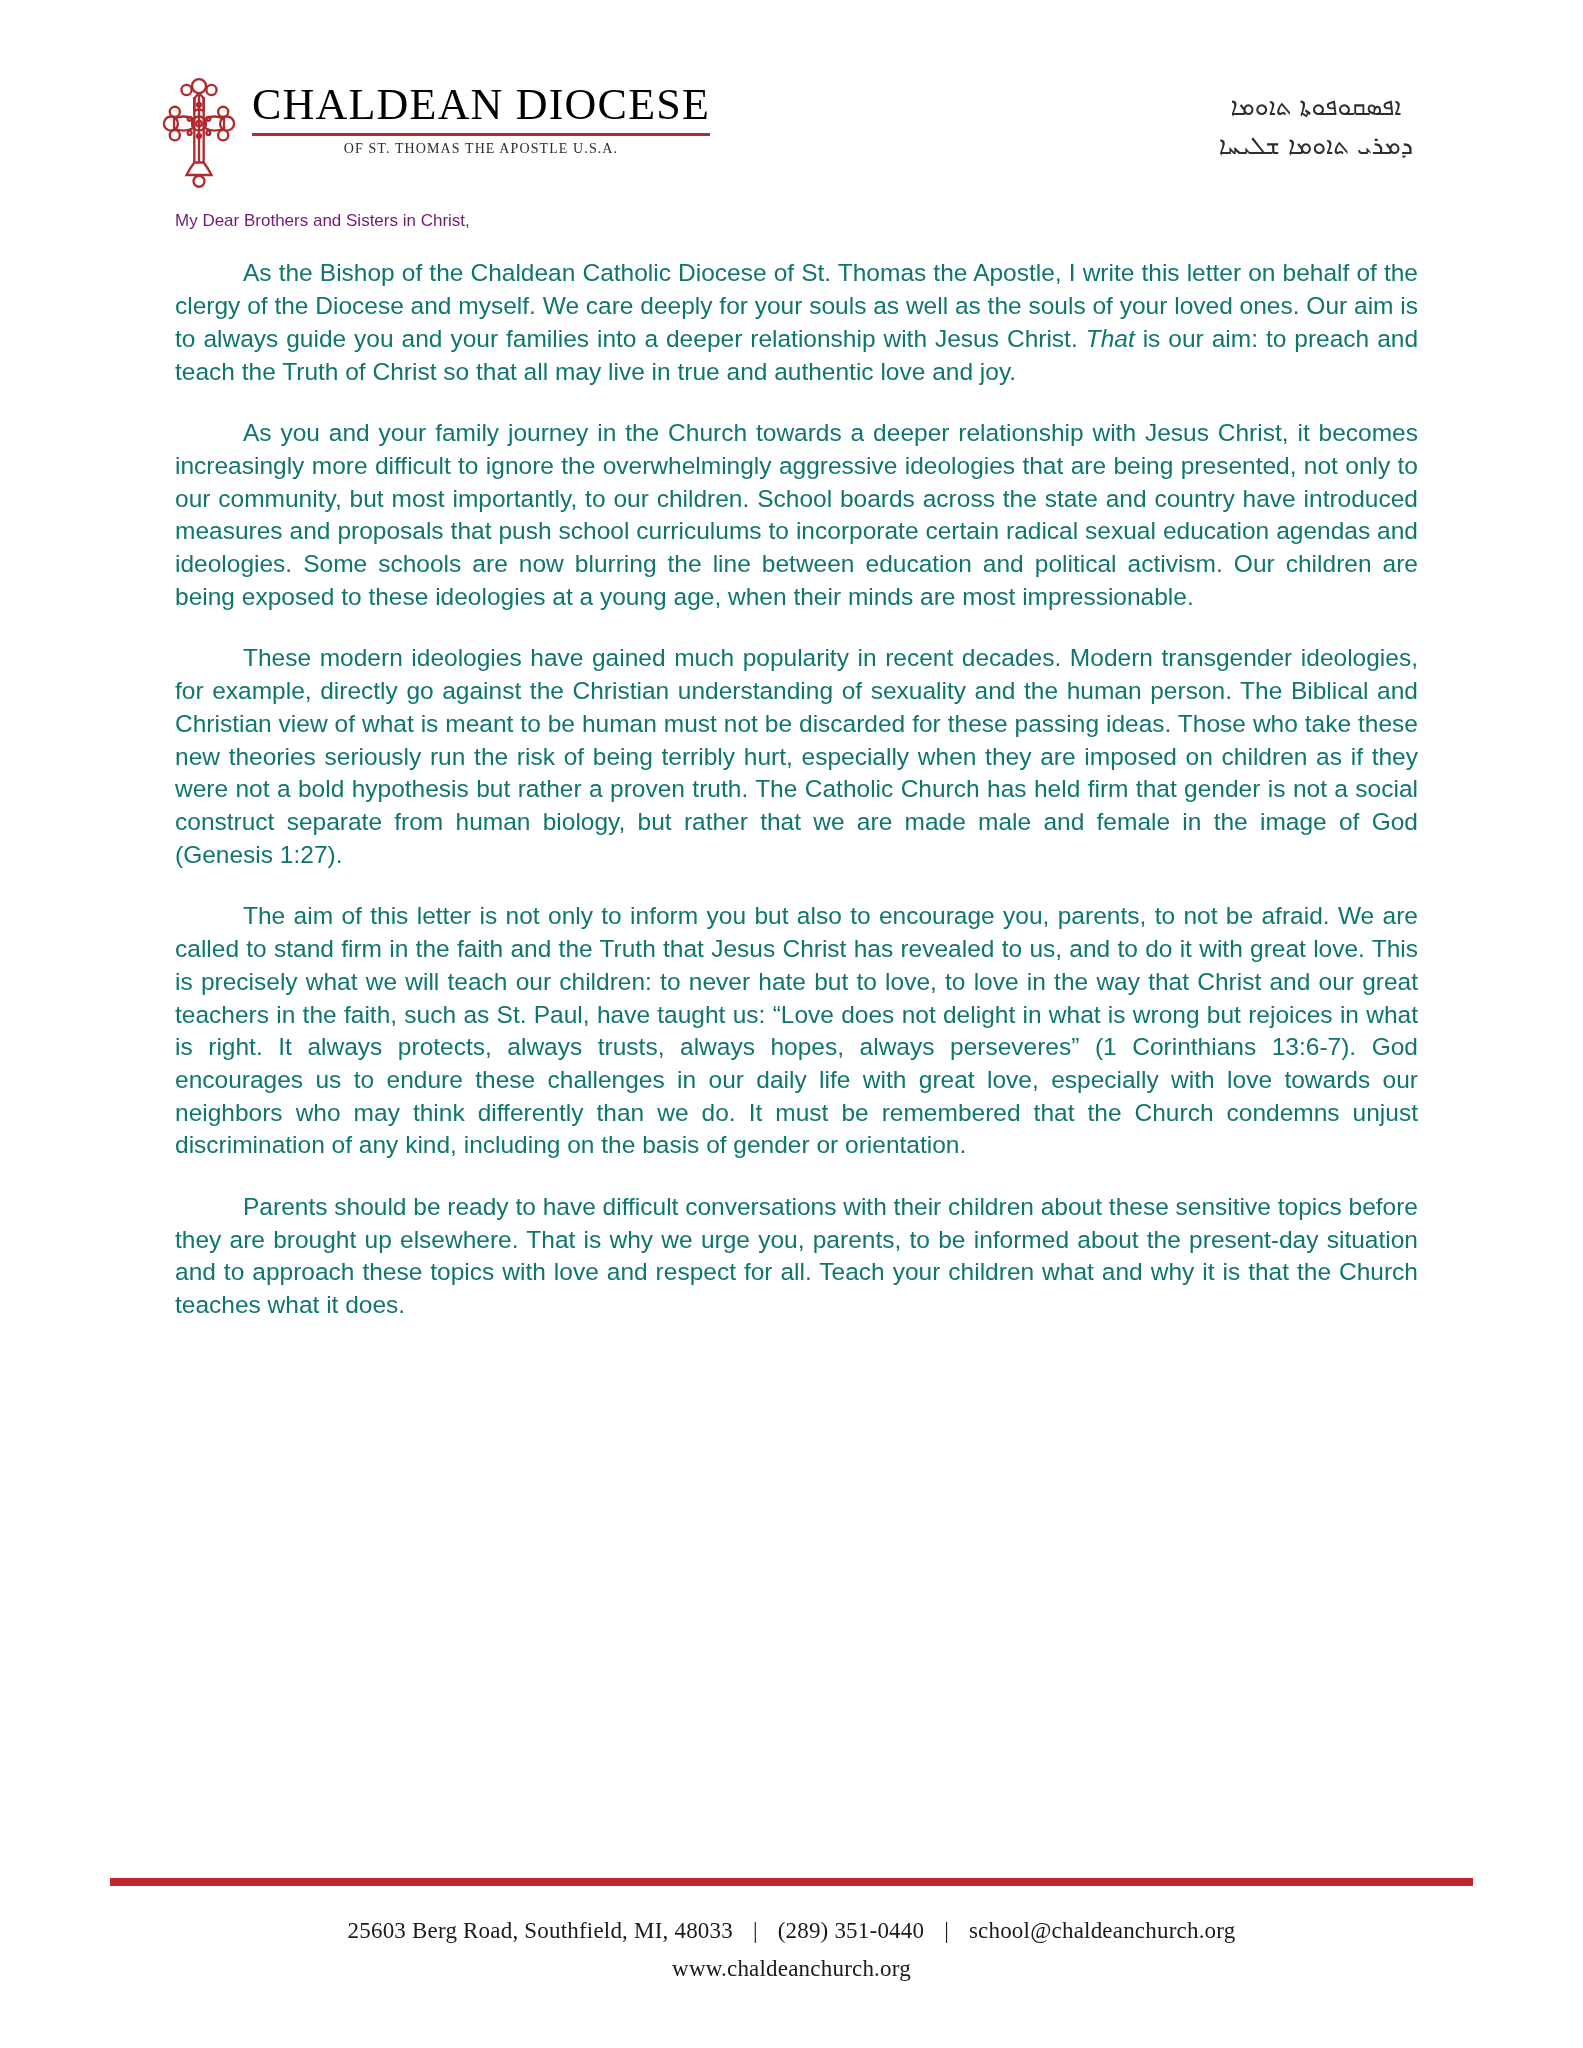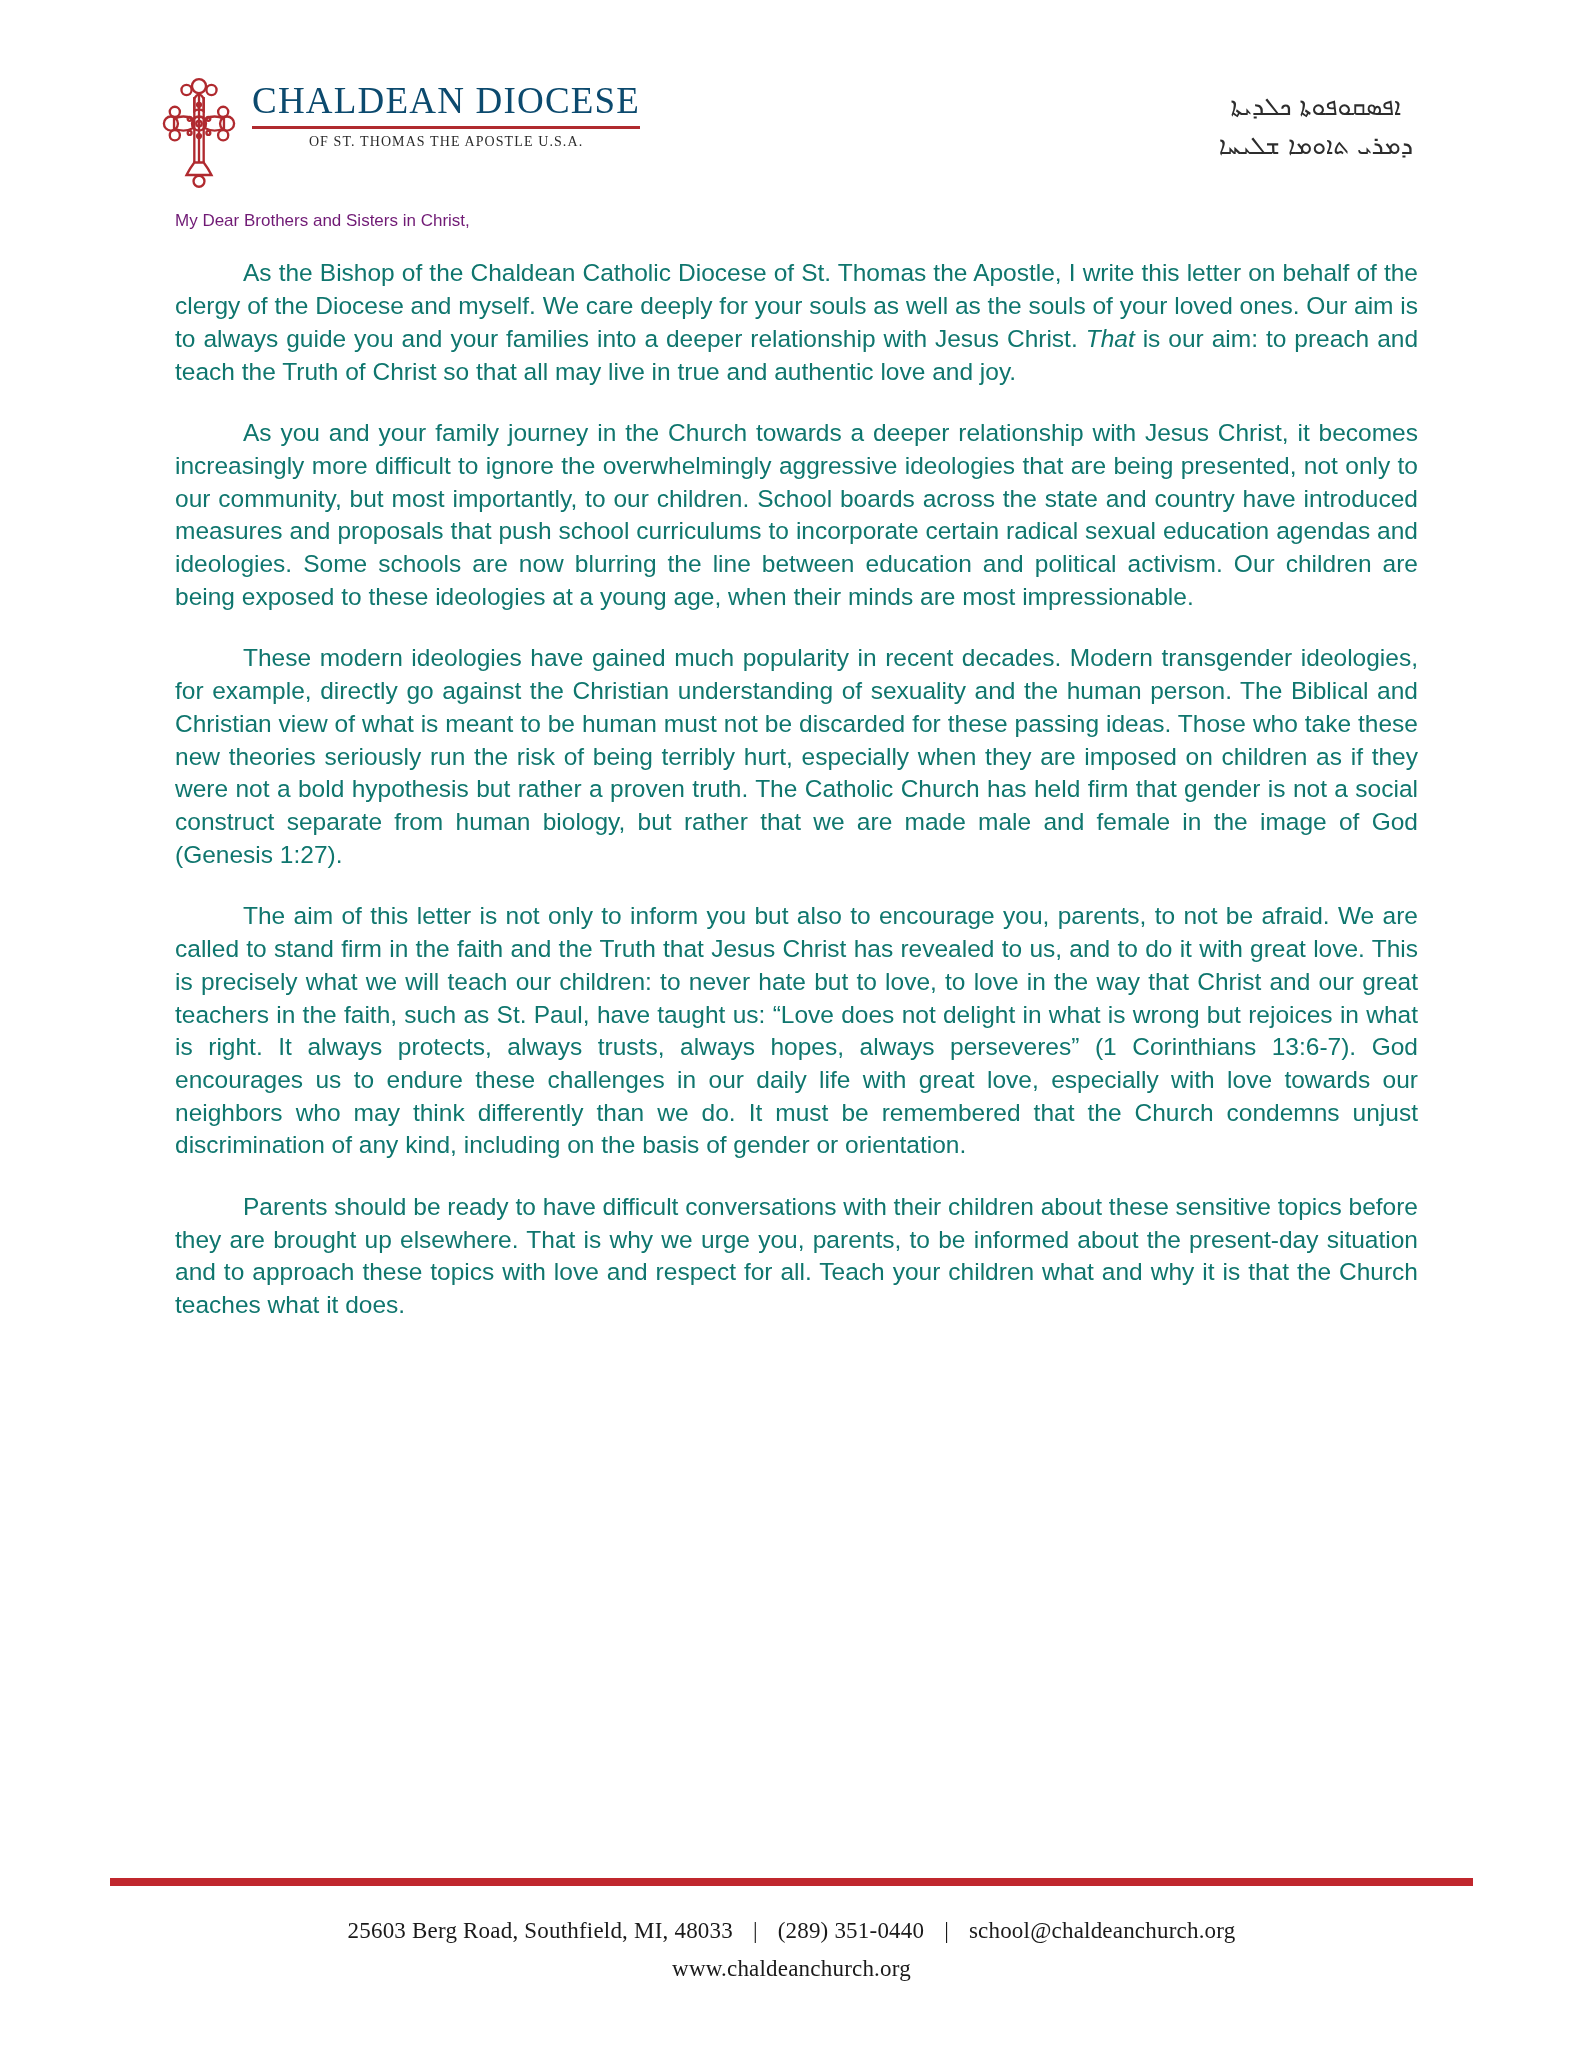--- a/index.html
+++ b/index.html
@@ -44,23 +44,23 @@
   }
 
   .brand-text {
     display: flex;
     flex-direction: column;
     margin-top: 24px;
   }
 
   .diocese-title {
     font-family: "Liberation Serif", serif;
-    font-size: 37px;
+    font-size: 44px;
     letter-spacing: 1.2px;
-    color: #0c4a6e;
+    color: #000000;
     line-height: 1.05;
     white-space: nowrap;
   }
 
   .title-rule {
     height: 3px;
     background: #b02a2f;
     margin: 5px 0 5px 0;
     width: 100%;
   }
@@ -188,21 +188,21 @@
       </svg>
 
       <div class="brand-text">
         <div class="diocese-title">CHALDEAN DIOCESE</div>
         <div class="title-rule"></div>
         <div class="diocese-subtitle">OF ST. THOMAS THE APOSTLE U.S.A.</div>
       </div>
     </div>
 
     <div class="syriac">
-      <div>ܐܦܣܩܘܦܘܬܐ ܟܠܕܝܬܐ</div>
+      <div>ܐܦܣܩܘܦܘܬܐ ܬܐܘܡܐ</div>
       <div>ܕܡܪܝ ܬܐܘܡܐ ܫܠܝܚܐ</div>
     </div>
   </div>
 
   <div class="letter-body">
     <div class="salutation">My Dear Brothers and Sisters in Christ,</div>
 
     <div class="para"><span>As the Bishop of the Chaldean Catholic Diocese of St. Thomas the Apostle, I write this letter on behalf of the clergy of the Diocese and myself. We care deeply for your souls as well as the souls of your loved ones. Our aim is to always guide you and your families into a deeper relationship with Jesus Christ. </span><em>That</em><span> is our aim: to preach and teach the Truth of Christ so that all may live in true and authentic love and joy.</span></div>
     <div class="para"><span>As you and your family journey in the Church towards a deeper relationship with Jesus Christ, it becomes increasingly more difficult to ignore the overwhelmingly aggressive ideologies that are being presented, not only to our community, but most importantly, to our children. School boards across the state and country have introduced measures and proposals that push school curriculums to incorporate certain radical sexual education agendas and ideologies. Some schools are now blurring the line between education and political activism. Our children are being exposed to these ideologies at a young age, when their minds are most impressionable.</span></div>
     <div class="para"><span>These modern ideologies have gained much popularity in recent decades. Modern transgender ideologies, for example, directly go against the Christian understanding of sexuality and the human person. The Biblical and Christian view of what is meant to be human must not be discarded for these passing ideas. Those who take these new theories seriously run the risk of being terribly hurt, especially when they are imposed on children as if they were not a bold hypothesis but rather a proven truth. The Catholic Church has held firm that gender is not a social construct separate from human biology, but rather that we are made male and female in the image of God (Genesis 1:27).</span></div>

